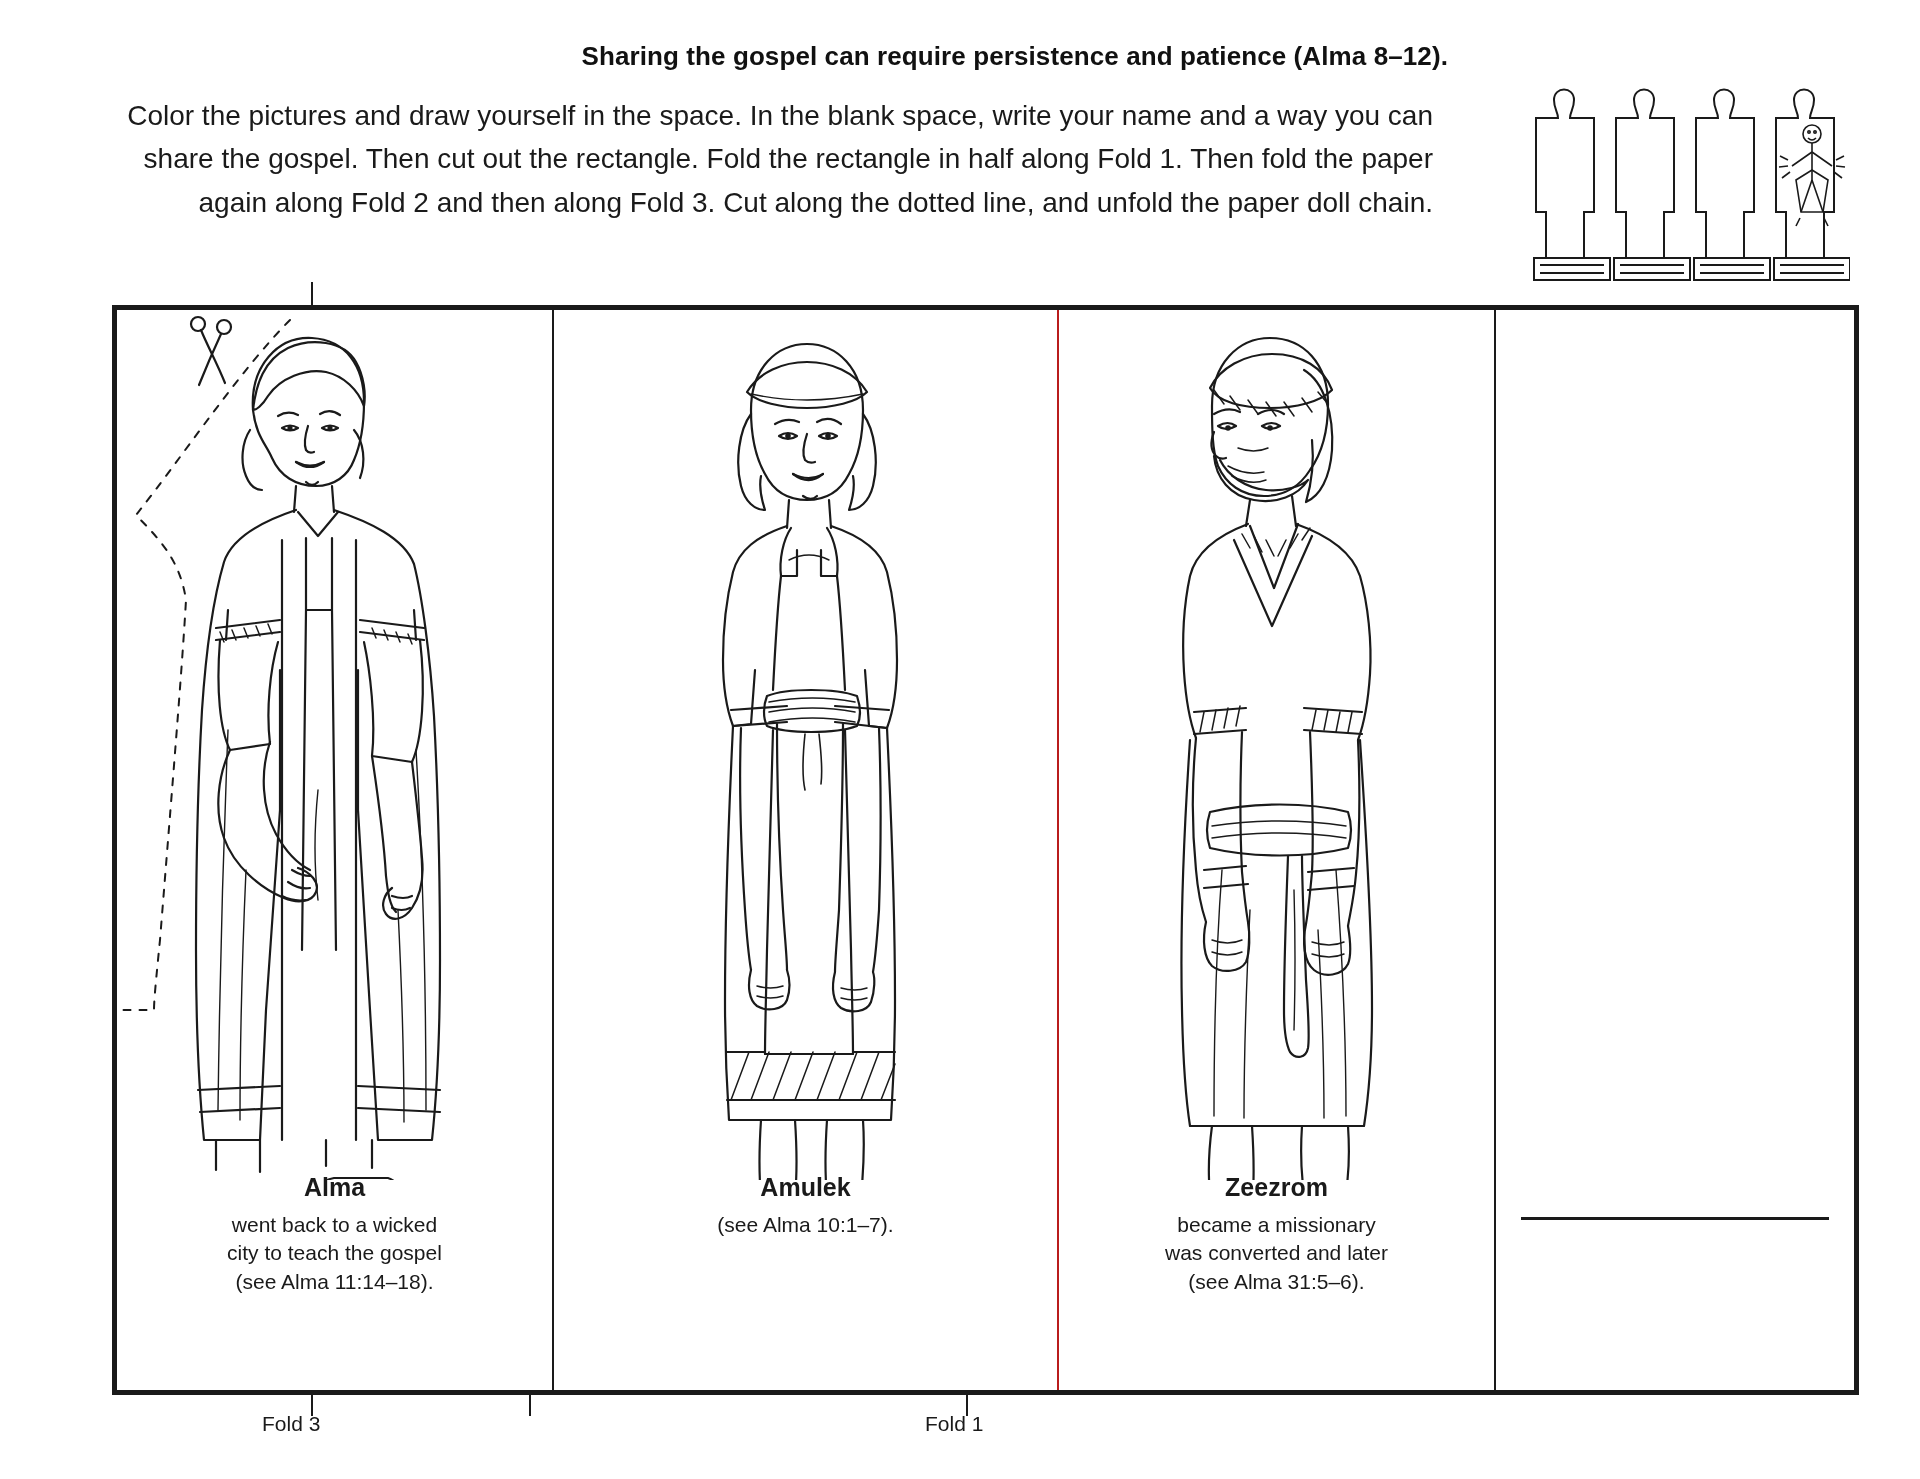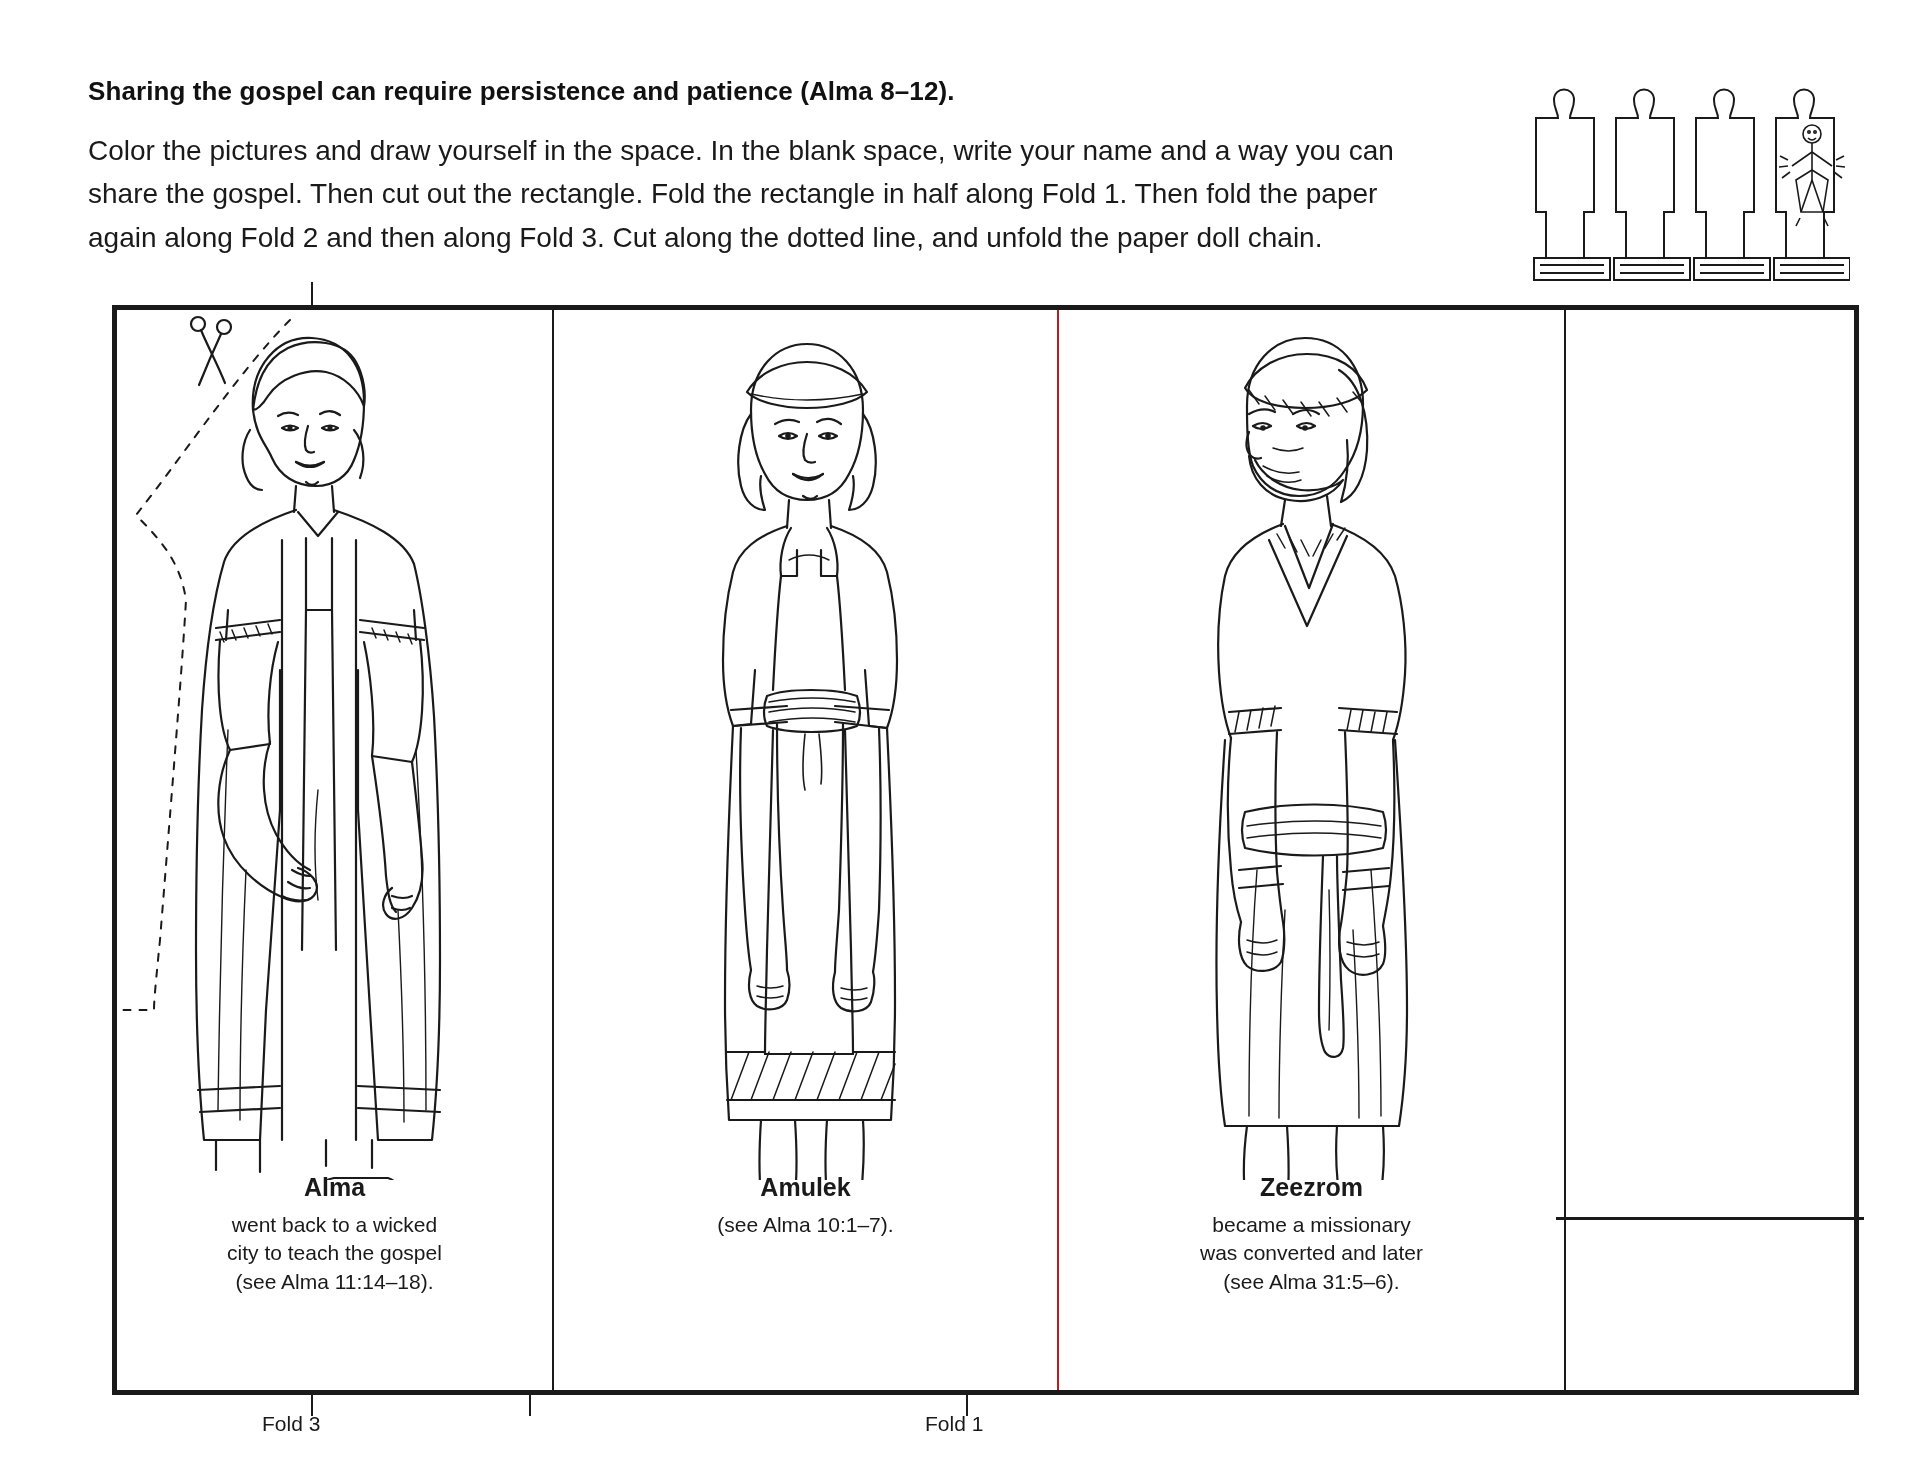--- a/index.html
+++ b/index.html
@@ -13,22 +13,23 @@
     font-family: "Liberation Sans", sans-serif;
     color: #1a1a1a;
     position: relative;
     overflow: hidden;
   }
 
   
   .header {
     position: absolute;
     left: 88px;
-    top: 76px;
+    top: 41px;
     width: 1360px;
+    text-align: right;
   }
   .header-title {
     font-size: 26px;
     font-weight: bold;
     letter-spacing: 0.1px;
     margin: 0 0 22px 0;
     color: #111;
   }
   .header-instructions {
     font-size: 28px;
@@ -64,21 +65,21 @@
     inset: 0;
     display: flex;
   }
   .panel {
     position: relative;
     height: 100%;
     box-sizing: border-box;
   }
   .panel-1 { width: 437px; border-right: 2px solid #1a1a1a; }
   .panel-2 { width: 505px; border-right: 2px solid #b91c1c; }
-  .panel-3 { width: 507px; border-right: 2px solid #1a1a1a; padding-left: 32px; }
+  .panel-3 { width: 437px; border-right: 2px solid #1a1a1a; padding-left: 32px; }
   .panel-4 { flex: 1; }
 
   .figure-area {
     position: absolute;
     left: 0;
     right: 0;
     top: 0;
     height: 870px;
   }
   .figure-area svg { display: block; margin: 0 auto; }

